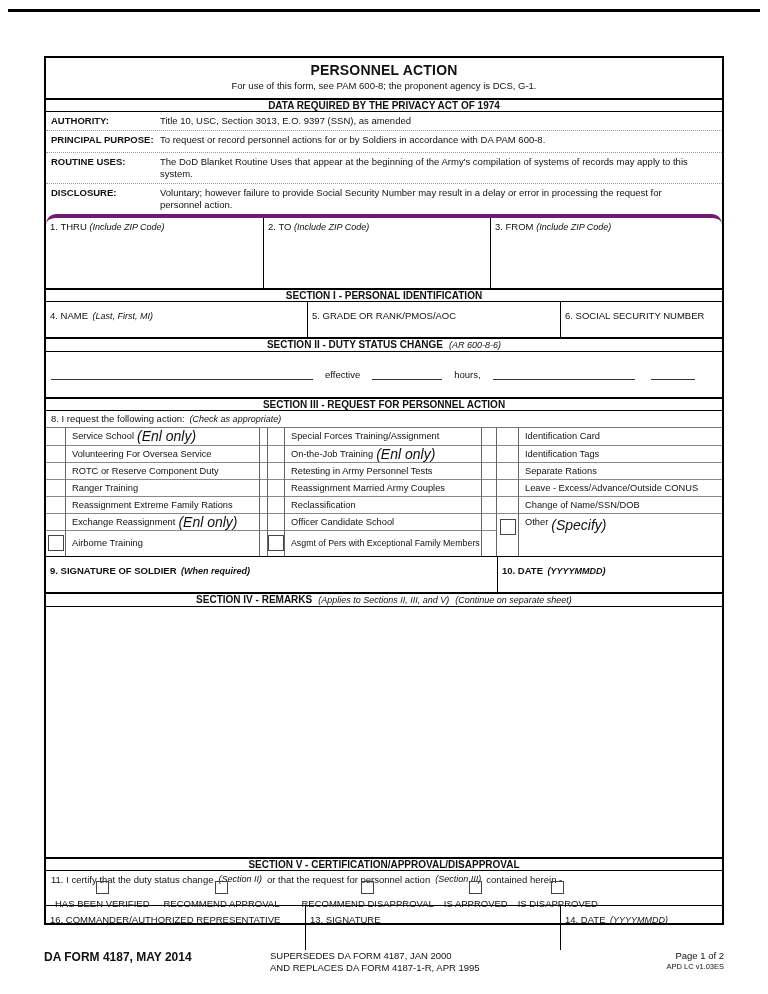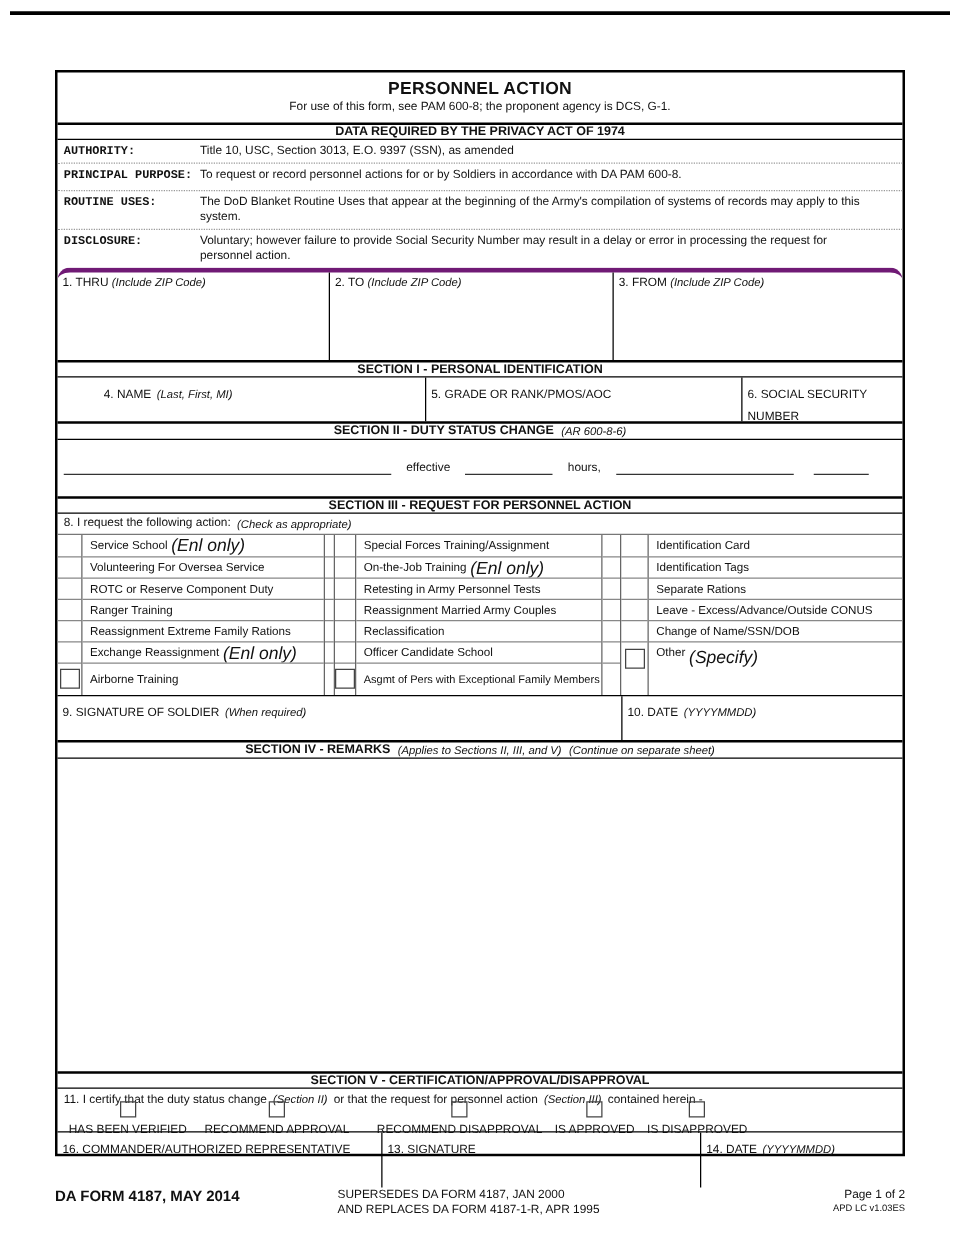--- a/index.html
+++ b/index.html
@@ -19,49 +19,49 @@
   .subtitle { font-size:9.5px; margin-top:2px; }
   .sechdr {
     border-top:2px solid #000; border-bottom:1px solid #000;
     text-align:center; font-size:10px; font-weight:bold;
     display:flex; align-items:center; justify-content:center; gap:6px;
   }
   .sechdr .note { font-weight:normal; font-style:italic; }
   .privtitle { height:14px; }
   .privrow { display:flex; font-size:9.5px; border-top:1px dotted #999; }
   .privrow:first-of-type { border-top:none; }
-  .privlabel { width:112px; font-weight:bold; padding:3px 0 0 5px; font-size:9.5px;font-family:Liberation Mono, monospace; }
+  .privlabel { width:112px; font-weight:bold; padding:3px 0 0 5px; font-size:9.5px; }
   .privtext { flex:1; padding:3px 24px 2px 2px; line-height:12.5px; }
   .addr { display:flex; height:74px; border-top:4px solid #701a75;border-radius:10px; }
   .addr .cell { padding:3px 4px; font-size:9.5px; }
   .addr .cell + .cell { border-left:1px solid #000; }
   .lab { font-size:9.5px; }
   .note { font-style:italic; font-size:9px; }
   .sec1hdr { height:14px; }
-  .idrow { display:flex; height:35px;margin-left:33px; }
+  .idrow { display:flex; height:35px; }
   .idrow .cell { padding:3px 4px; }
   .idrow .cell + .cell { border-left:1px solid #000; }
   .sec2hdr { height:15px; }
   .item7 { height:45px; font-size:9.5px; padding:6px 5px 4px 5px; }
   .i7line { display:flex; align-items:flex-end; height:16px; }
   .i7line2 { margin-top:6px; }
   .blank { border-bottom:1px solid #333; height:13px; display:inline-block; }
   .sec3hdr { height:14px; }
   .item8 { height:17px; font-size:9.5px; padding:2px 5px; display:flex; gap:5px; align-items:center; border-bottom:1px solid #777; }
   .grid { display:flex; height:128px; }
   .gcol { border-left:1px solid #666; }
   .gcol:first-child { border-left:none; }
   .gcell { height:17px; border-top:1px solid #888; display:flex; align-items:center; padding-left:6px; font-size:9.3px; overflow:hidden; white-space:nowrap; }
   .gcell:first-child { border-top:none; }
   .gcell .note { font-size:14px; margin-left:3px; }
   .gcell.tall { height:26px; }
   .gcell.merged { height:43px; align-items:flex-start; padding-top:3px; }
   .sq { width:16px; height:16px; border:1px solid #444; background:#fff; margin:0 auto; }
   .sigrow { display:flex; height:36px; border-top:1px solid #000; }
-  .sigrow .cell { padding:3px 4px; }
+  .sigrow .cell { padding:3px 4px;font-weight:bold; }
   .sigrow .cell + .cell { border-left:1px solid #000; }
   .sec4hdr { height:15px; }
   .remarks { height:250px; }
   .sec5hdr { height:14px; }
   .certtext { height:15px; font-size:9.5px; padding:3px 5px 0 5px; display:flex; gap:5px; white-space:nowrap; }
   .certopts { height:19px; display:flex; align-items:center; font-size:9.5px; padding:0 2px; }
   .opt { display:flex; align-items:center; gap:4px; white-space:nowrap;flex-direction:column; }
   .opt .box { width:13px; height:13px; border:1px solid #444; flex:none; }
   .opt1 { margin-left:7px; } .opt2 { margin-left:14px; } .opt3 { margin-left:22px; }
   .opt4 { margin-left:10px; } .opt5 { margin-left:10px; }

